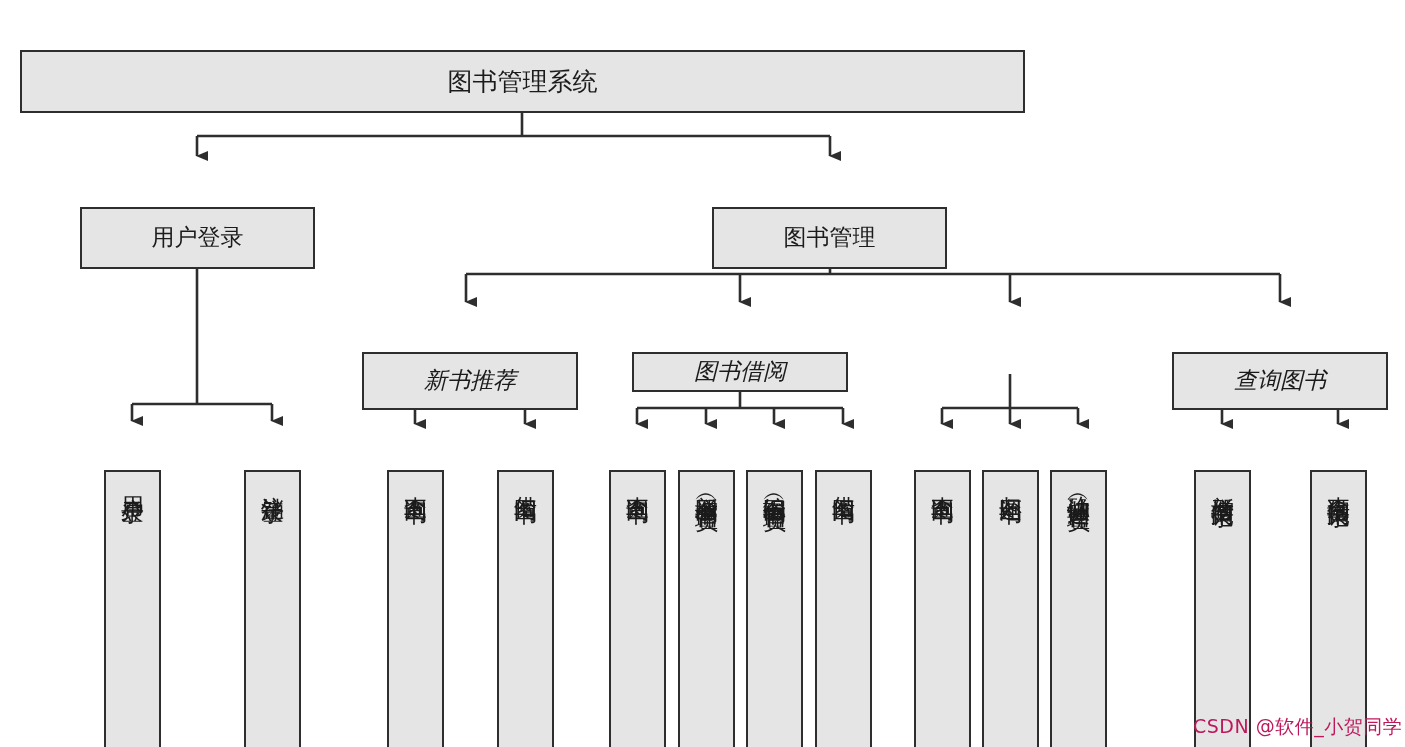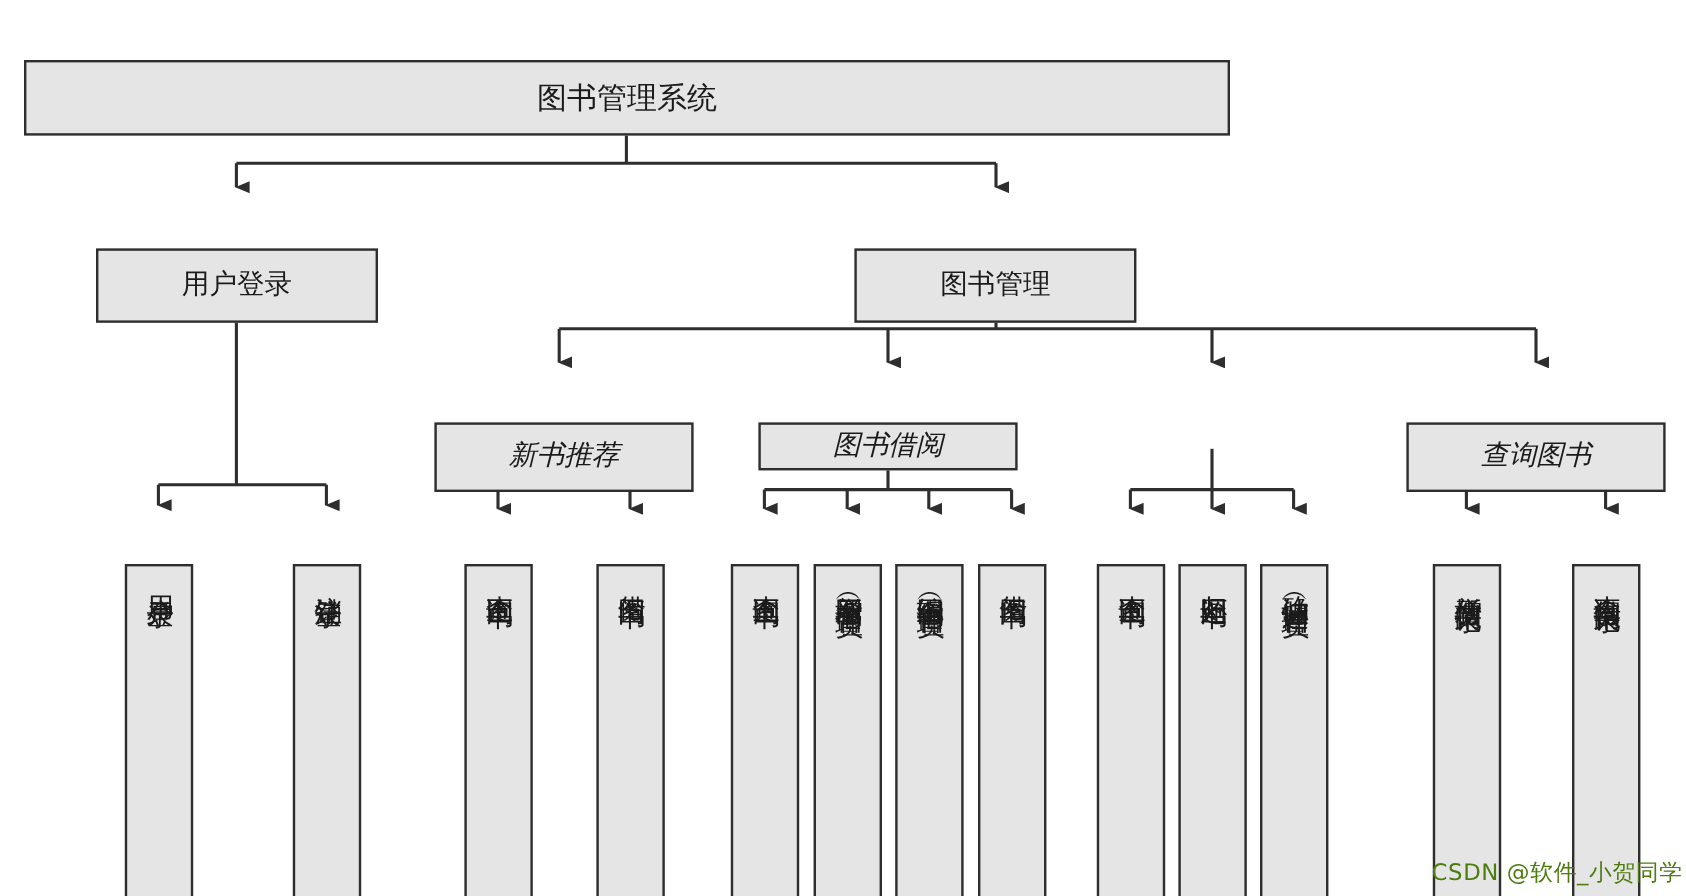--- a/index.html
+++ b/index.html
@@ -55,21 +55,21 @@
     text-orientation: upright;
     letter-spacing: 2px;
     line-height: 1;
   }
   .lvl0 { font-size: 25px; }
   .lvl1 { font-size: 23px; }
   .lvl2 { font-size: 23px; font-style: italic; }
   .leaf { font-size: 23px; }
   .watermark {
     position: absolute;
-    color: #4d7c0f;
+    color: #be185d;
     font-size: 19px;
     white-space: nowrap;
     letter-spacing: 0.5px;
   }
 </style>
 </head>
 <body>
 
 <div id="canvas">
 

